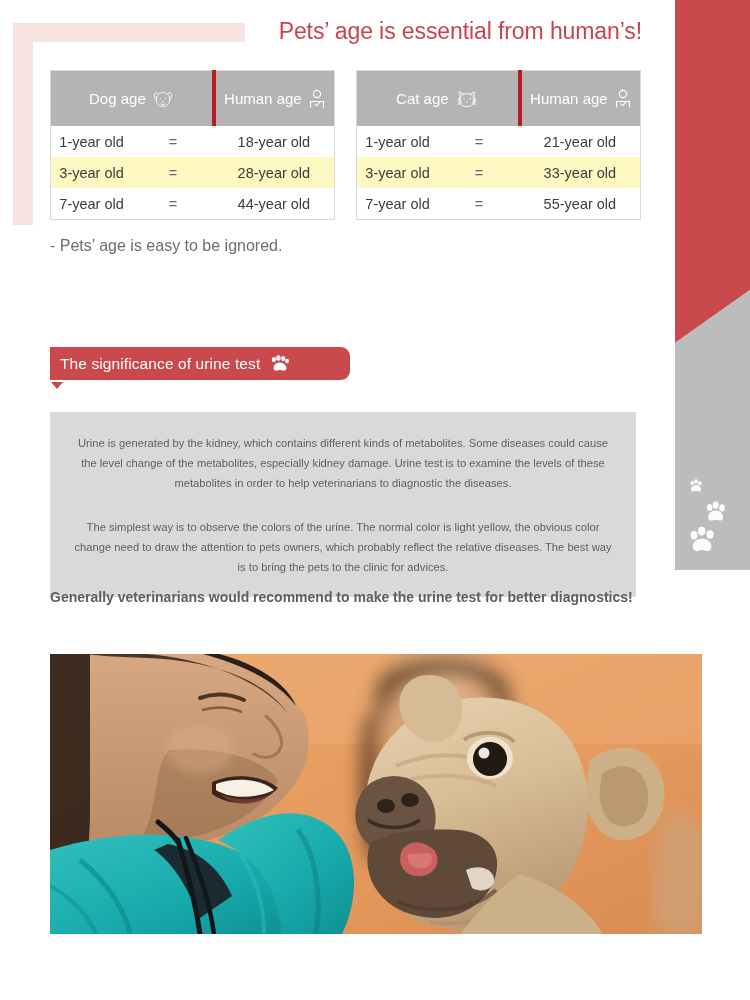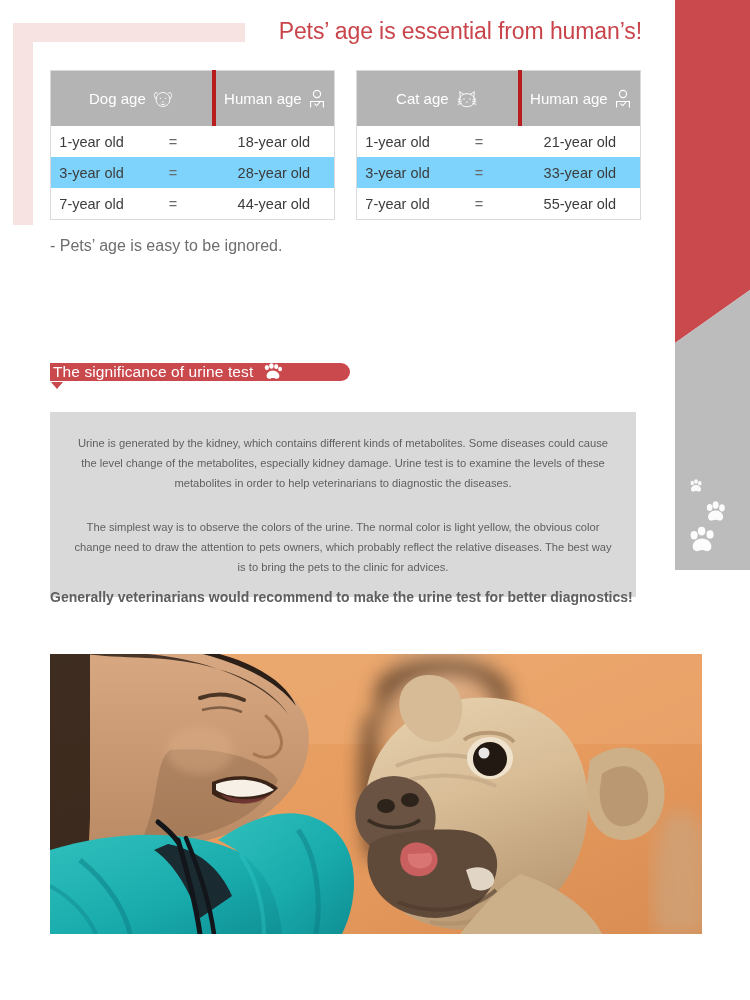--- a/index.html
+++ b/index.html
@@ -95,21 +95,21 @@
   .age-table tbody td {
     height: 31px;
     font-size: 14.5px;
     color: #3c3c3c;
     padding: 0;
     text-align: center;
     vertical-align: middle;
     border: none;
   }
   .age-table tbody tr.odd td { background: #ffffff; }
-  .age-table tbody tr.even td { background: #7dd3fc; }
+  .age-table tbody tr.even td { background: #fef9c3; }
   .age-table td.c-pet   { width: 42%; text-align: center; }
   .age-table td.c-eq    { width: 16%; color: #6a6a6a; }
   .age-table td.c-human { width: 42%; text-align: center; }
   .age-table th.th-left  { width: 58%; }
   .age-table th.th-right { width: 42%; }
 
   .th-inner {
     display: inline-flex;
     align-items: center;
     gap: 6px;
@@ -131,28 +131,27 @@
     margin-bottom: 15px;
     white-space: nowrap;
   }
 
   
   #banner {
     position: absolute;
     left: 50px;
     top: 347px;
     width: 300px;
-    height: 18px;
+    height: 33px;
     background: #c9494d;
     border-radius: 0 9px 9px 0;
     display: flex;
     align-items: center;
-    padding-left: 3px;
+    padding-left: 10px;
     box-sizing: border-box;
-    margin-top: 16px;
   }
   #banner .banner-text {
     color: #ffffff;
     font-size: 15.5px;
     letter-spacing: 0.1px;
     white-space: nowrap;
   }
   #banner .banner-paw {
     margin-left: 9px;
     line-height: 0;

